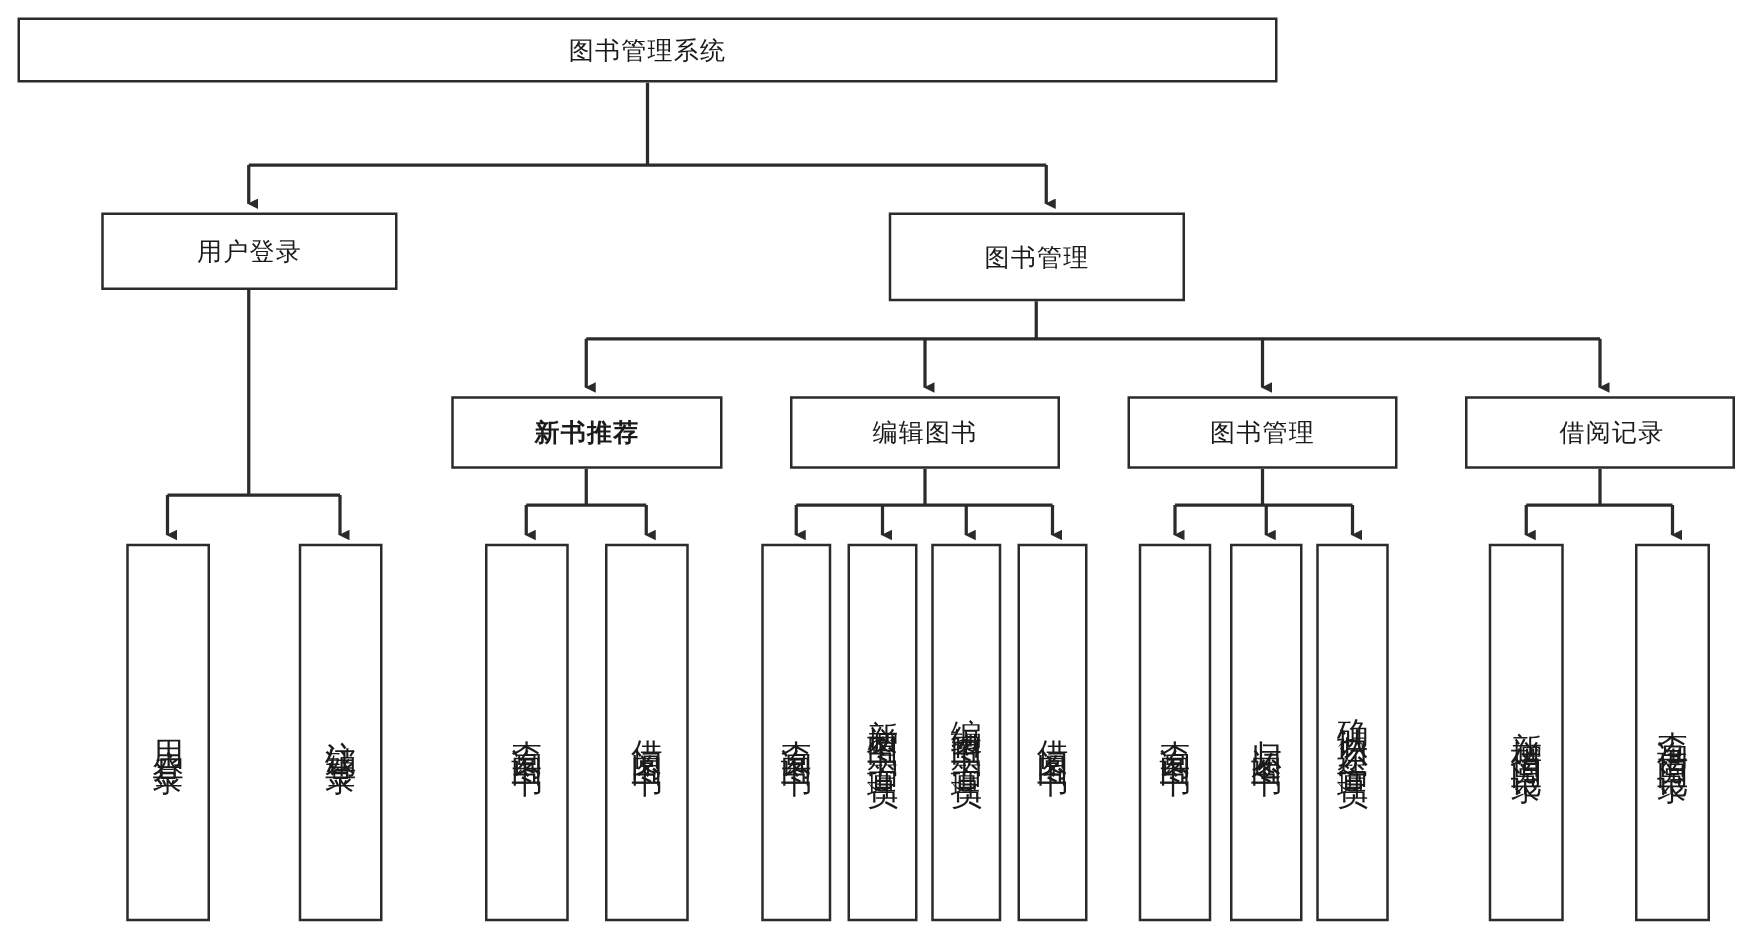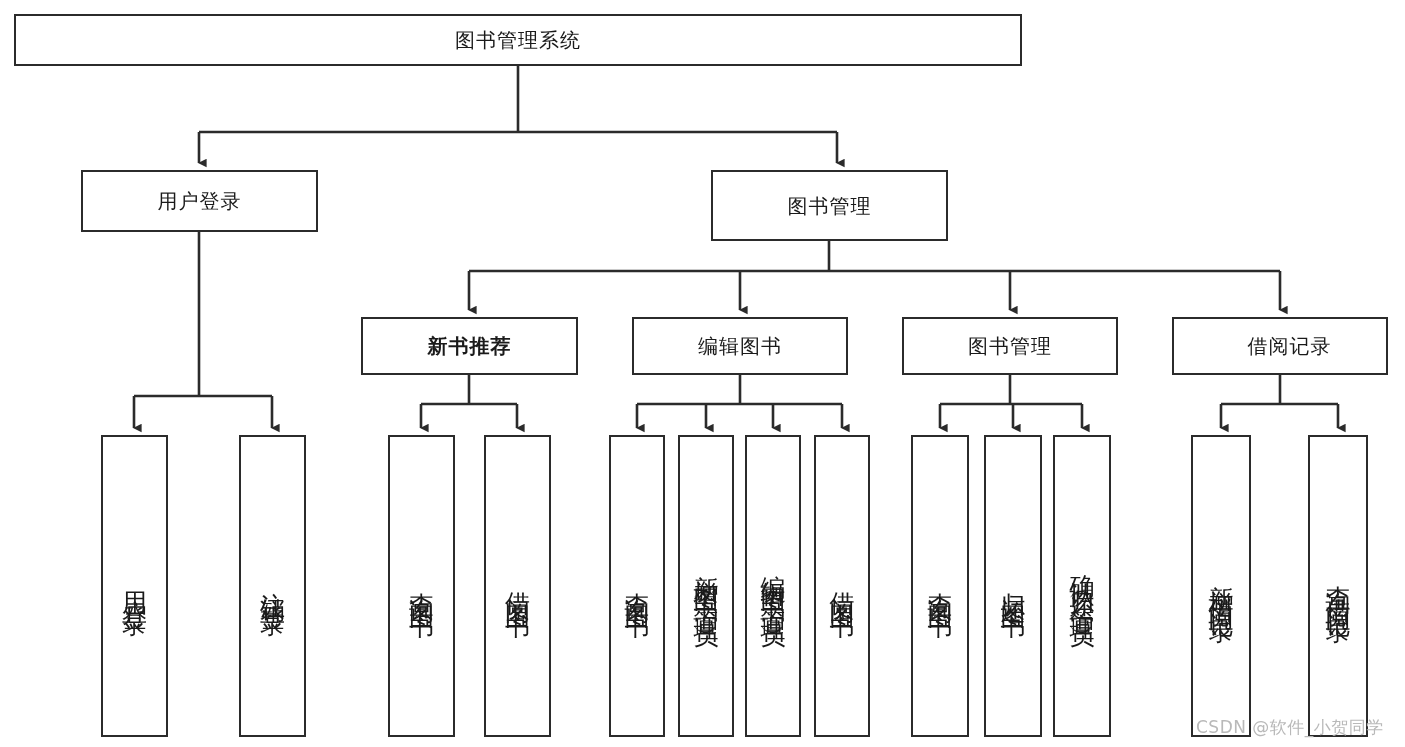--- a/index.html
+++ b/index.html
@@ -182,15 +182,14 @@
   <div class="node vertical" id="n-leaf-10" style="left: 1053px; top: 435px; width: 58px; height: 302px; padding-top: 118px;">
     <span class="label">确认归还（管理员）</span>
   </div>
   <div class="node vertical" id="n-leaf-11" style="left: 1191px; top: 435px; width: 60px; height: 302px; padding-top: 128px;">
     <span class="label">新增借阅记录</span>
   </div>
   <div class="node vertical" id="n-leaf-12" style="left: 1308px; top: 435px; width: 60px; height: 302px; padding-top: 128px;">
     <span class="label">查询借阅记录</span>
   </div>
 
-  <div class="watermark">CSDN @软件_小贺同学</div>
 
 </div>
 
 </body></html>

